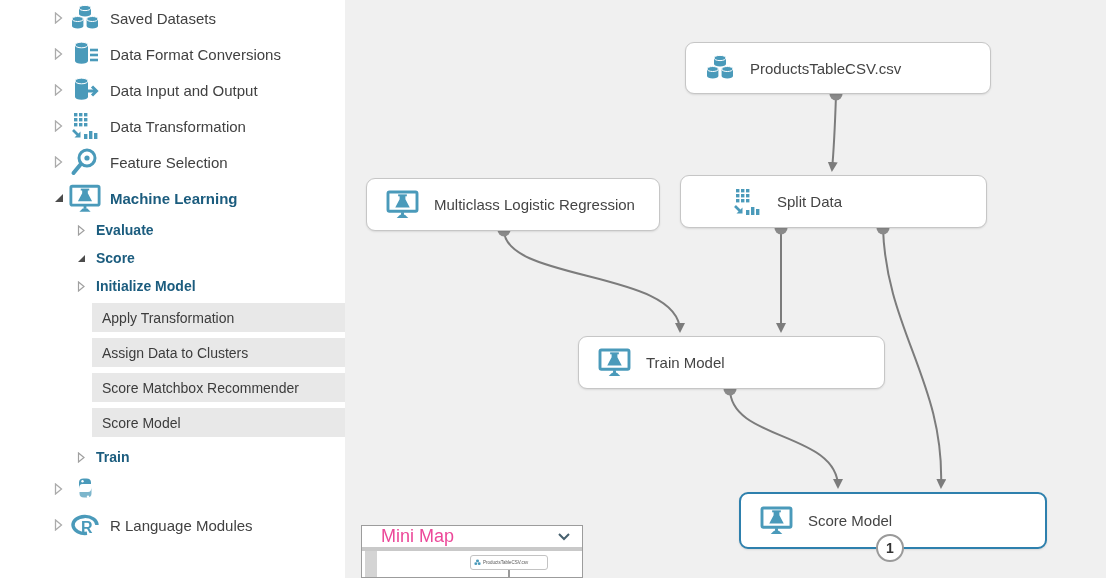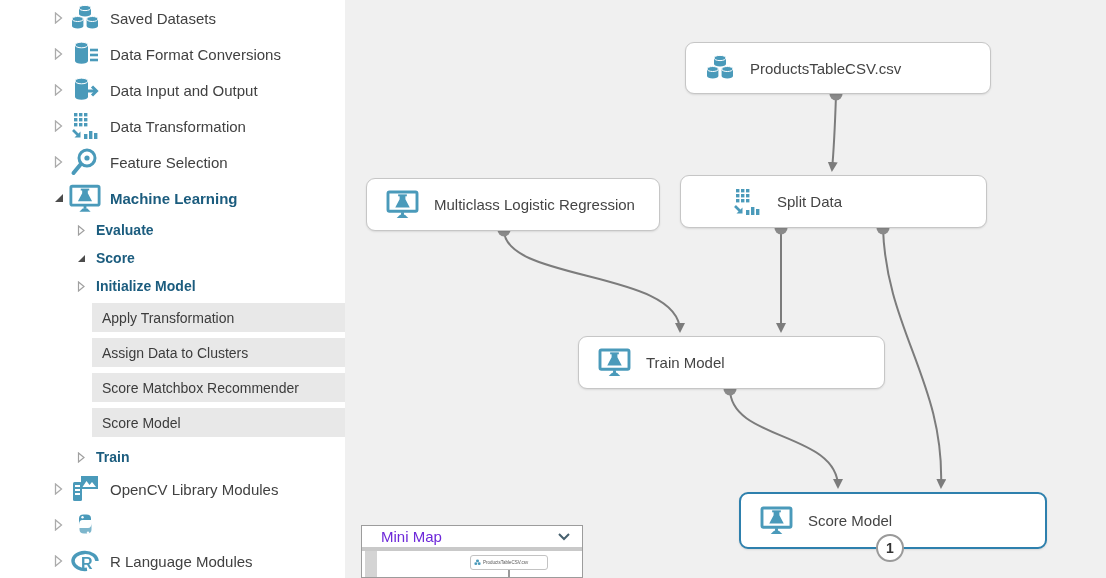--- a/index.html
+++ b/index.html
@@ -33,21 +33,21 @@
   .node-label { margin-left:15px; font-size:15px; color:#444; white-space:nowrap; }
   .badge { position:absolute; width:28px; height:28px; border-radius:50%; background:#fff;
     border:2px solid #9a9a9a; display:flex; align-items:center; justify-content:center;
     font-size:14px; font-weight:bold; color:#333; z-index:5; cursor:pointer; }
 
   
   .minimap { position:absolute; left:16px; top:525px; width:222px; height:53px;
     background:#fff; border:1px solid #9c9c9c; overflow:hidden; z-index:6; }
   .mm-header { height:21px; display:flex; align-items:center; justify-content:space-between;
     padding:0 12px 0 19px; background:#fff; cursor:pointer; }
-  .mm-title { font-size:15px; color:#6d28d9; }
+  .mm-title { font-size:18px; color:#ec4899; }
   .mm-body { position:relative; height:31px; background:#fff; border-top:4px solid #c9c9c9; }
   .mm-strip { position:absolute; left:3px; top:0; width:12px; height:100%; background:#d4d4d4; }
   .mm-node { position:absolute; left:108px; top:4px; width:78px; height:15px; background:#fff;
     border:1px solid #c3c3c3; border-radius:3px; display:flex; align-items:center; padding-left:3px; }
   .mm-node-label { font-size:4.5px; color:#555; margin-left:2px; white-space:nowrap; }
   .mm-wire { position:absolute; left:146px; top:19px; width:1.5px; height:12px; background:#9a9a9a; }
 </style>
 </head>
 <body>
 
@@ -246,38 +246,20 @@
 
   <div class="sub-row">
     <span class="expander">
       <svg width="9" height="11">
           <polygon points="1.5,1 7,5.5 1.5,10" fill="none" stroke="#a0a0a0" stroke-width="1.2"></polygon>
         </svg>
       </span>
     <span class="sub-label">Train</span>
   </div>
 
-  <div class="cat-row">
-    <span class="expander">
-      <svg width="10" height="12">
-          <polygon points="1.5,1 7.5,6 1.5,11" fill="none" stroke="#ababab" stroke-width="1.3"></polygon>
-        </svg>
-      </span>
-    <span class="cat-icon">
-      <svg width="30" height="30" viewBox="0 0 30 30">
-        <rect x="3" y="8" width="9" height="19" rx="1.5" fill="#4a9aba"></rect>
-        <rect x="5" y="11" width="5" height="2" fill="#fff"></rect>
-          <rect x="5" y="15" width="5" height="2" fill="#fff"></rect>
-          <rect x="5" y="19" width="5" height="2" fill="#fff"></rect>
-        <rect x="11" y="2" width="17" height="13" fill="#4a9aba"></rect>
-        <path d="M12.5,13 l4,-6 l3,4 l2.5,-3 l4,5 z" fill="#fff"></path>
-        </svg>
-      </span>
-    <span class="cat-label">OpenCV Library Modules</span>
-  </div>
 
   <div class="cat-row">
     <span class="expander">
       <svg width="10" height="12">
           <polygon points="1.5,1 7.5,6 1.5,11" fill="none" stroke="#ababab" stroke-width="1.3"></polygon>
         </svg>
       </span>
     <span class="cat-icon">
       <svg width="28" height="28" viewBox="0 0 28 28">
         <path d="M8,14 v-6.5 q0,-4 4.5,-4 h3 q4.5,0 4.5,4 v1.5 h-8.5 q-3.5,0 -3.5,5 z" fill="#4a9aba"></path>

